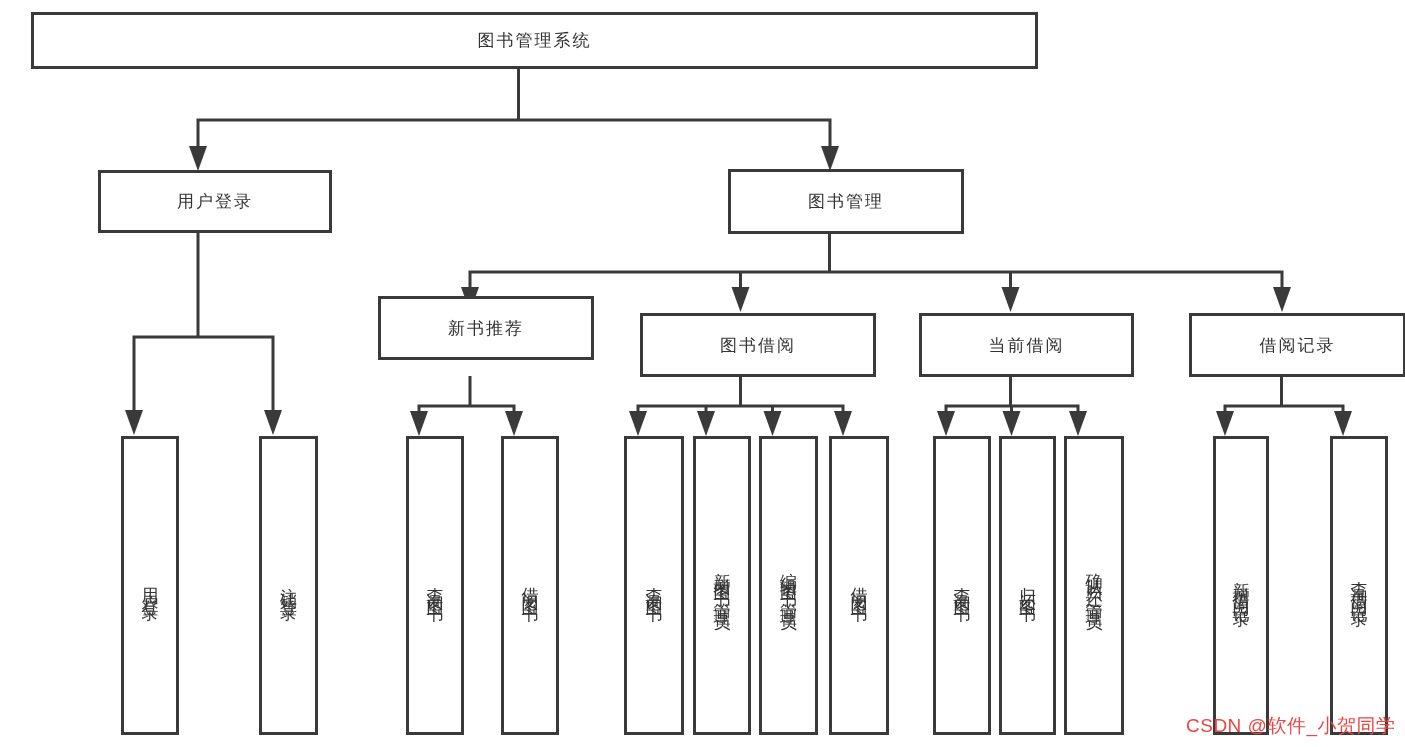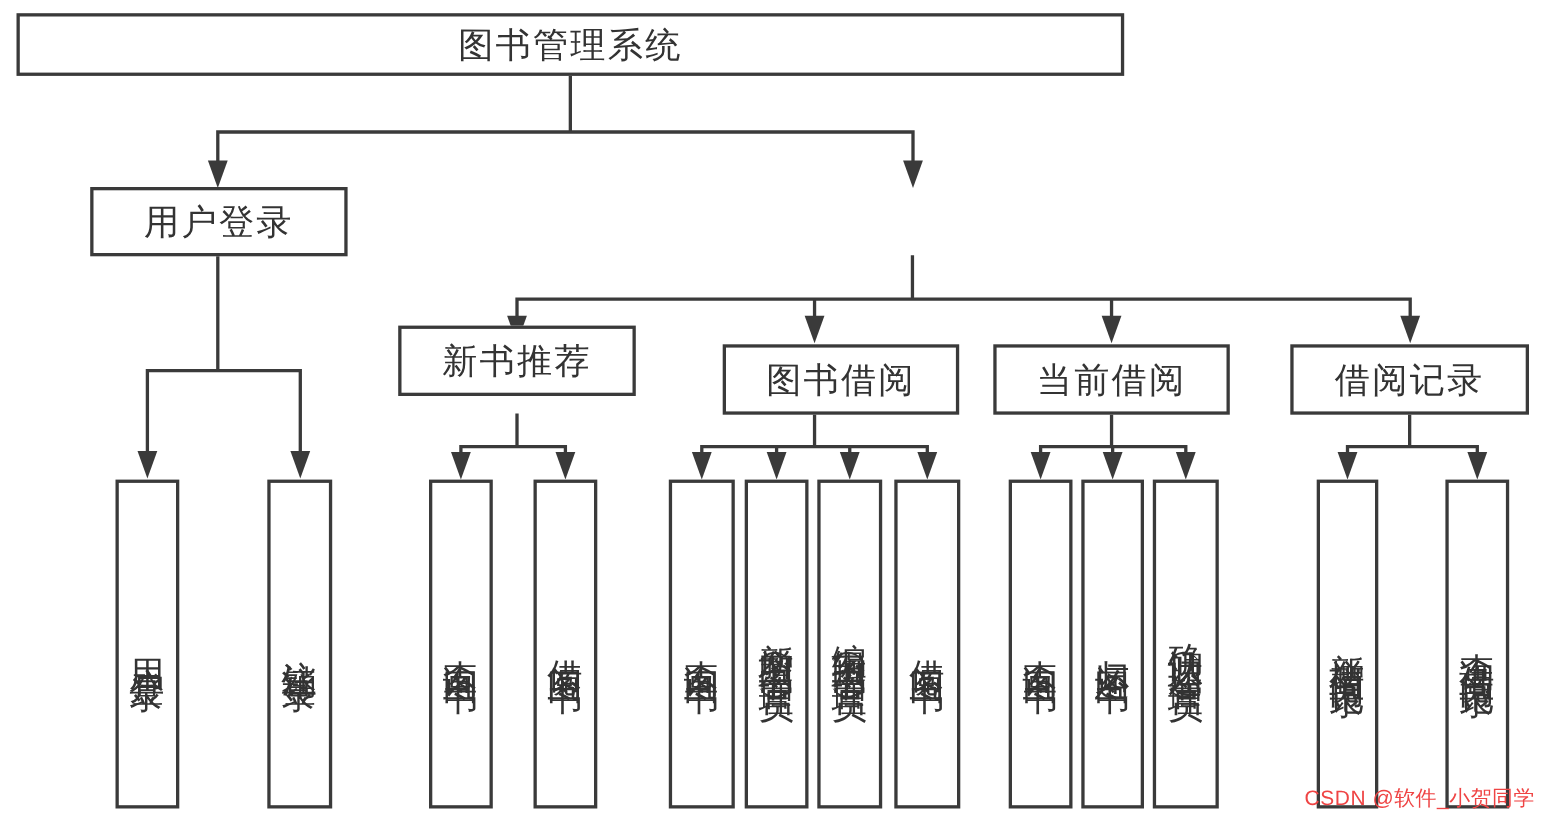--- a/index.html
+++ b/index.html
@@ -23,23 +23,24 @@
   }
   .box {
     position: absolute;
     box-sizing: border-box;
     background: #ffffff;
     border: 3px solid #3a3a3a;
     display: flex;
     align-items: center;
     justify-content: center;
     color: #333333;
-    font-size: 32px;
+    font-size: 17px;
     z-index: 3;
     line-height: 1;
+    margin-left: 16px;
   }
   .box.h span {
     letter-spacing: 2px;
     white-space: nowrap;
   }
   .box.v span {
     writing-mode: vertical-rl;
     text-orientation: mixed;
     letter-spacing: 6px;
     white-space: nowrap;
@@ -110,25 +111,28 @@
     </g>
   </svg>
 
   <div class="box h" style="left:15px;top:12px;width:1007px;height:57px">
     <span>图书管理系统</span>
   </div>
 
   <div class="box h" style="left:82px;top:170px;width:234px;height:63px">
     <span>用户登录</span>
   </div>
+  <div class="box h" style="left:712px;top:169px;width:236px;height:65px">
+    <span>图书管理</span>
+  </div>
 
   <div class="box h" style="left:362px;top:296px;width:216px;height:64px">
     <span>新书推荐</span>
   </div>
-  <div class="box h" style="left:657px;top:313px;width:215px;height:64px">
+  <div class="box h" style="left:624px;top:313px;width:236px;height:64px">
     <span>图书借阅</span>
   </div>
   <div class="box h" style="left:903px;top:313px;width:215px;height:64px">
     <span>当前借阅</span>
   </div>
   <div class="box h" style="left:1173px;top:313px;width:217px;height:64px">
     <span>借阅记录</span>
   </div>
 
   <div class="box v" style="left:105px;top:436px;width:58px;height:299px">

